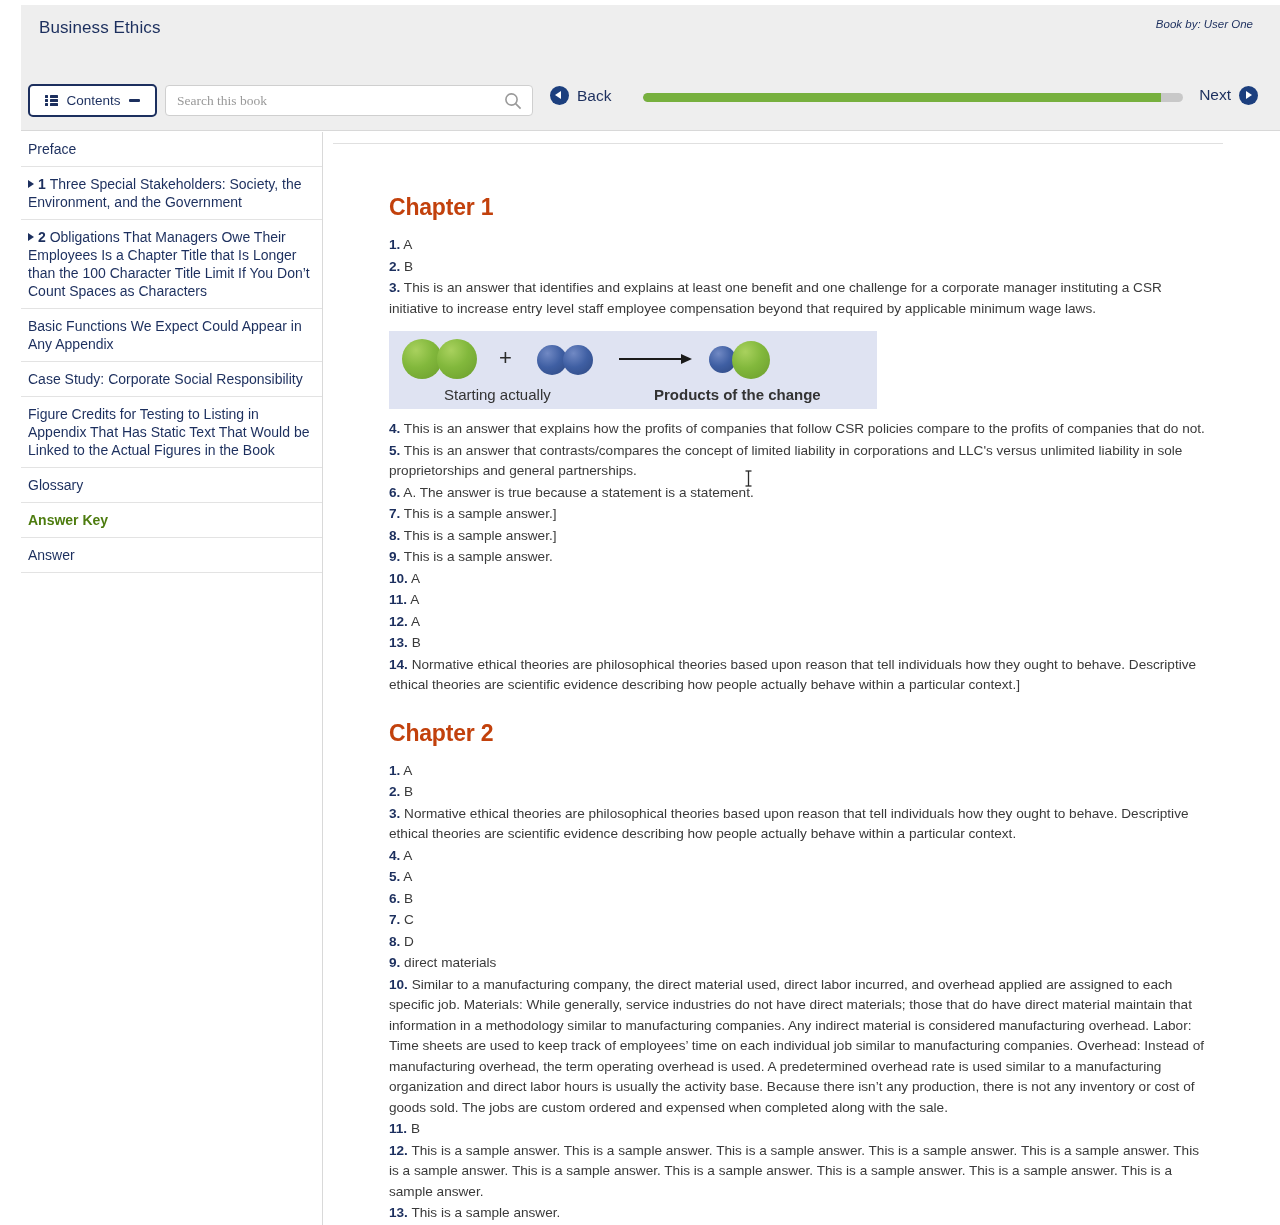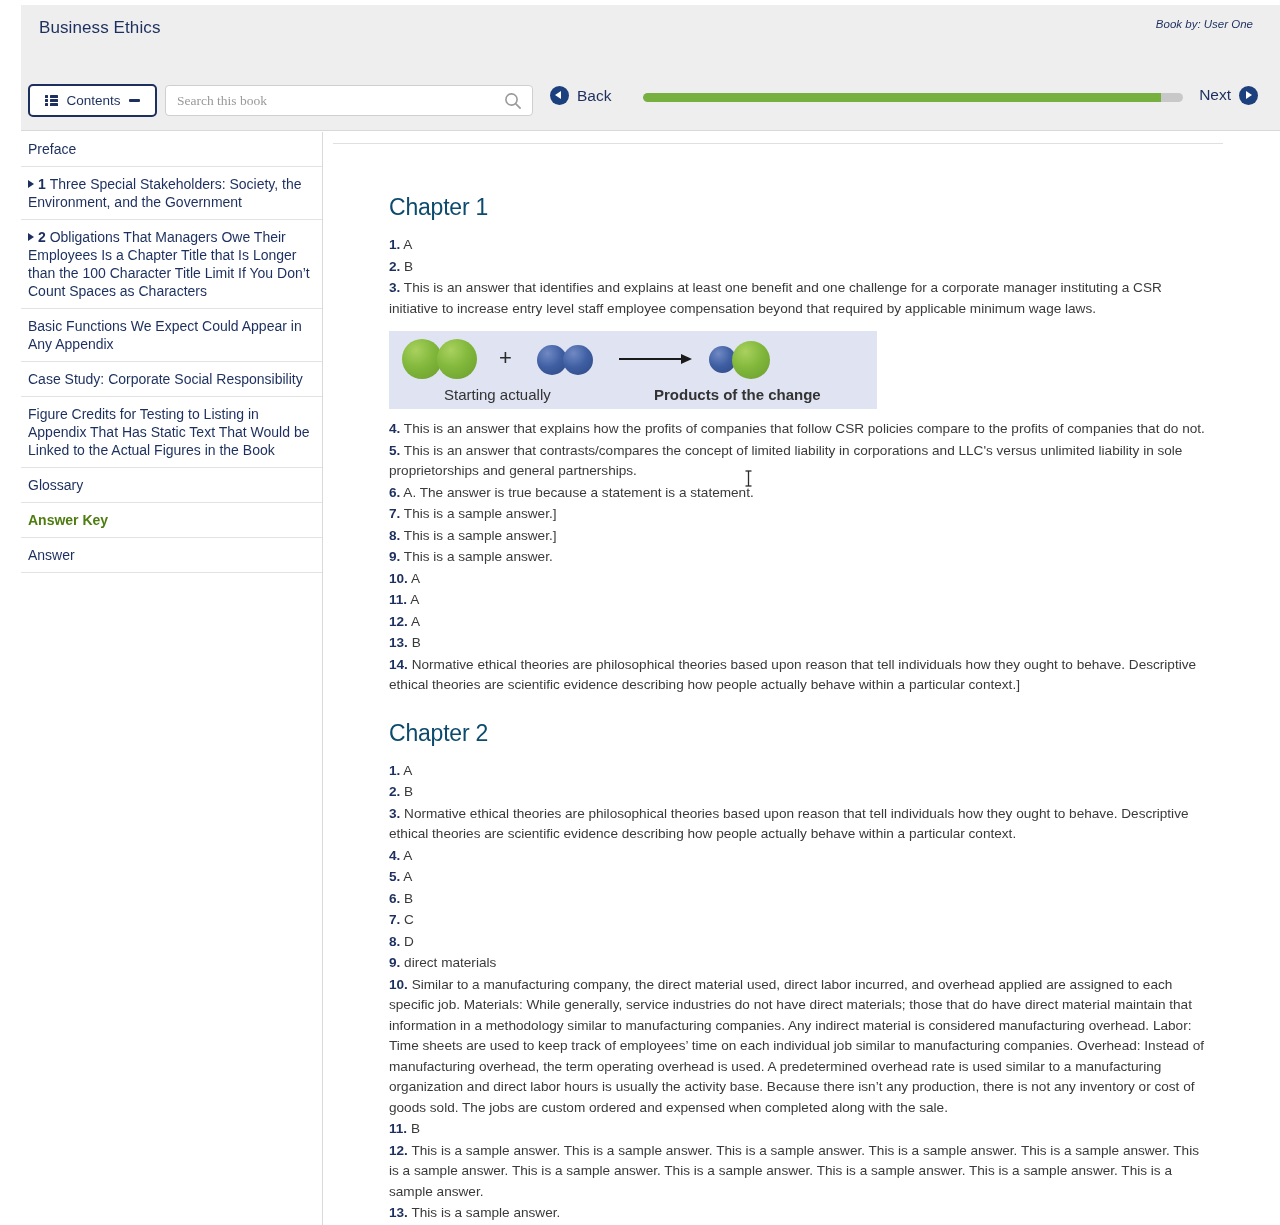--- a/index.html
+++ b/index.html
@@ -128,22 +128,22 @@
   .content {
     position: absolute; left: 324px; top: 132px; right: 0; bottom: 0;
     background: #fff; overflow: hidden;
   }
   .content-rule {
     position: absolute; left: 9px; top: 11px; right: 57px;
     height: 1px; background: #e0e0e0;
   }
   .content-inner { position: absolute; left: 65px; top: 62px; right: 70px; }
   h2.chapter {
-    font-size: 23px; color: #0c4a6e; margin: 0 0 14px 0;
-    font-weight: normal; letter-spacing: -.2px;
+    font-size: 23px; color: #c2410c; margin: 0 0 14px 0;
+    font-weight: bold; letter-spacing: -.2px;
   }
   h2.chapter.second { margin-top: 24px; }
   .ans {
     font-size: 13.6px; line-height: 20.5px; color: #3a3a3a;
     margin: 0 0 1px 0;
   }
   .ans .n { font-weight: bold; color: #1c2f5e; }
 
   
   .figure {

